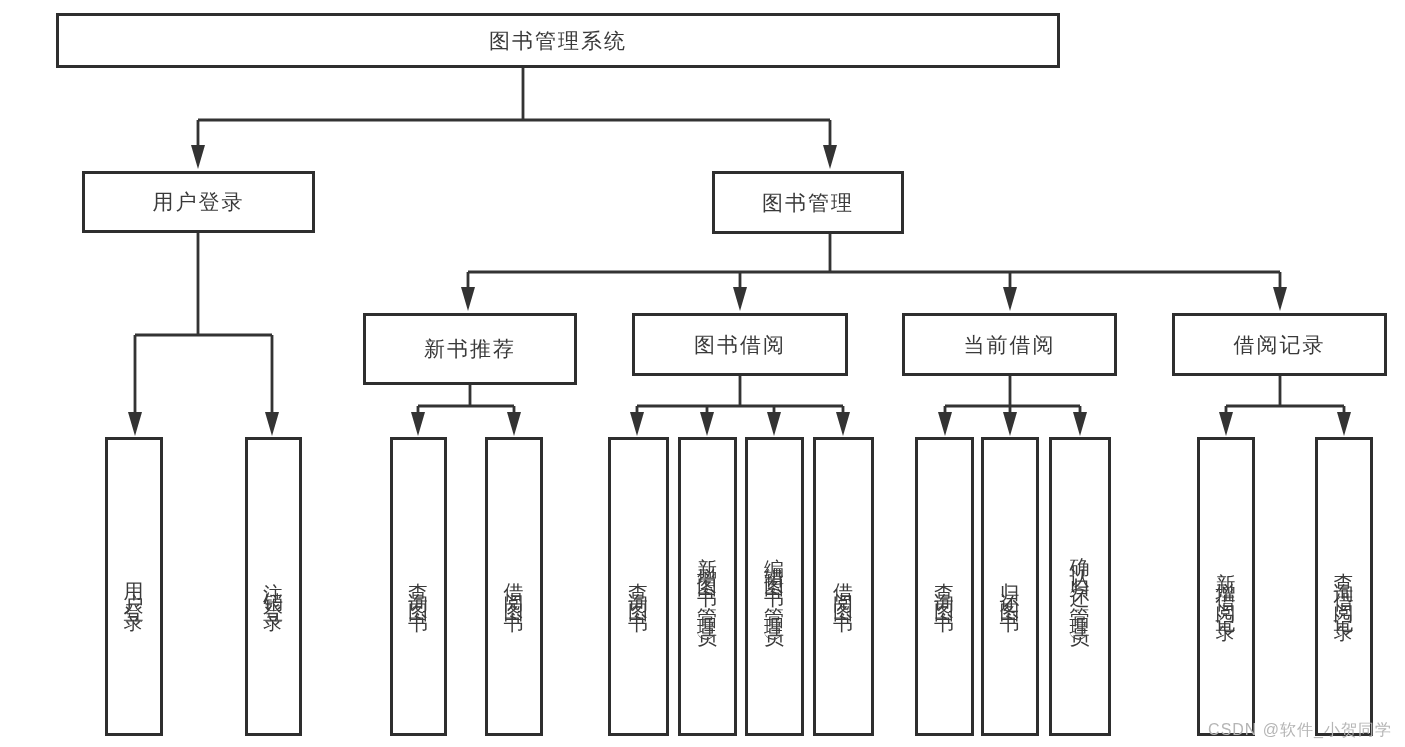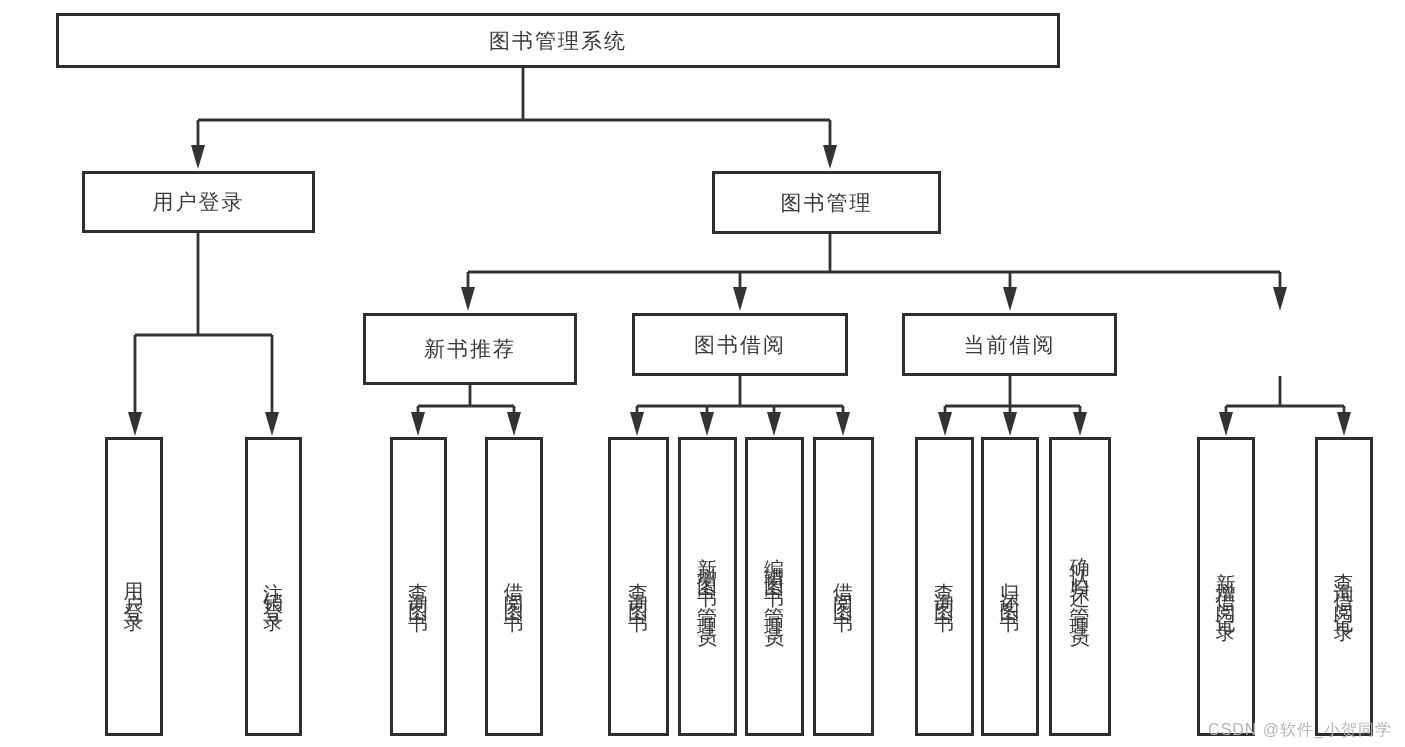--- a/index.html
+++ b/index.html
@@ -92,25 +92,26 @@
       <polygon points="1010,436 1003,412 1017,412"></polygon>
       <polygon points="1080,436 1073,412 1087,412"></polygon>
       <polygon points="1226,436 1219,412 1233,412"></polygon>
       <polygon points="1344,436 1337,412 1351,412"></polygon>
     </g>
   </svg>
 
   <div class="node h-node" style="left:21px; top:13px; width:1004px; height:55px;margin-left:35px;">图书管理系统</div>
 
   <div class="node h-node" style="left:82px; top:171px; width:233px; height:62px;">用户登录</div>
-  <div class="node h-node" style="left:712px; top:171px; width:229px; height:63px;">图书管理</div>
+  <div class="node h-node" style="left:712px; top:171px; width:192px; height:63px;">图书管理</div>
 
   <div class="node h-node" style="left:363px; top:313px; width:214px; height:72px;">新书推荐</div>
   <div class="node h-node" style="left:632px; top:313px; width:216px; height:63px;text-align:center;">图书借阅</div>
   <div class="node h-node" style="left:902px; top:313px; width:215px; height:63px;">当前借阅</div>
+  <div class="node h-node" style="left:1172px; top:313px; width:215px; height:63px;">借阅记录</div>
 
   <div class="node v-node" style="left:105px; top:437px; width:58px; height:299px;">用户登录</div>
   <div class="node v-node" style="left:245px; top:437px; width:57px; height:299px;">注销登录</div>
 
   <div class="node v-node" style="left:390px; top:437px; width:57px; height:299px;">查询图书</div>
   <div class="node v-node" style="left:485px; top:437px; width:58px; height:299px;">借阅图书</div>
 
   <div class="node v-node" style="left:608px; top:437px; width:61px; height:299px;">查询图书</div>
   <div class="node v-node" style="left:678px; top:437px; width:59px; height:299px;">新增图书（管理员）</div>
   <div class="node v-node" style="left:745px; top:437px; width:59px; height:299px;">编辑图书（管理员）</div>

